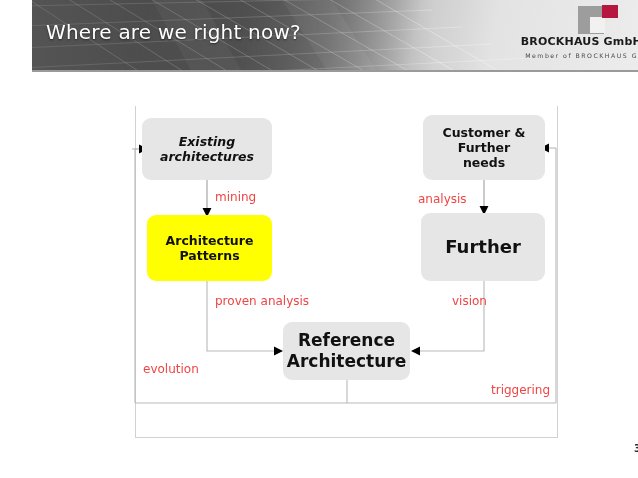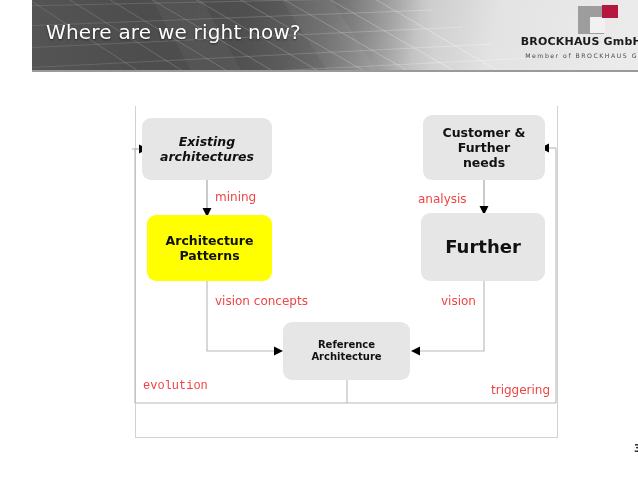--- a/index.html
+++ b/index.html
@@ -55,28 +55,28 @@
     font-weight:bold;color:#111;line-height:1.22;
     box-sizing:border-box;
   }
   .node.gray{background:#e6e6e6;}
   .node.yellow{background:#ffff00;}
 
   .n-existing{left:110px;top:46px;width:130px;height:62px;font-size:12.5px;font-style:italic;}
   .n-patterns{left:115px;top:143px;width:125px;height:66px;font-size:12.5px;}
   .n-customer{left:391px;top:43px;width:122px;height:65px;font-size:12.5px;}
   .n-further {left:389px;top:141px;width:124px;height:68px;font-size:18px;}
-  .n-reference{left:251px;top:250px;width:127px;height:58px;font-size:10px;}
+  .n-reference{left:251px;top:250px;width:127px;height:58px;font-size:17px;}
 
   .lbl{position:absolute;font-size:12px;color:#ef4444;white-space:nowrap;}
   .l-mining{left:183px;top:118px;}
   .l-analysis{left:386px;top:120px;}
   .l-proven{left:183px;top:222px;}
-  .l-vision{left:409px;top:222px;}
-  .l-evolution{left:111px;top:307px;font-family:Liberation Mono, monospace;}
+  .l-vision{left:420px;top:222px;}
+  .l-evolution{left:111px;top:290px;}
   .l-triggering{left:459px;top:311px;}
 
   .pagenum{
     position:absolute;right:13px;top:443px;
     font-size:10px;color:#2b2b2b;font-weight:bold;
   }
 </style>
 </head>
 <body>
 
@@ -197,20 +197,20 @@
     </div>
 
     <div class="node gray n-reference">
       <span>
         <span>Reference</span><br><span>Architecture</span>
       </span>
     </div>
 
     <div class="lbl l-mining">mining</div>
     <div class="lbl l-analysis">analysis</div>
-    <div class="lbl l-proven">vision concepts</div>
+    <div class="lbl l-proven">proven analysis</div>
     <div class="lbl l-vision">vision</div>
     <div class="lbl l-evolution">evolution</div>
     <div class="lbl l-triggering">triggering</div>
   </div>
 
   <div class="pagenum">3</div>
 </div>
 
 </body></html>

